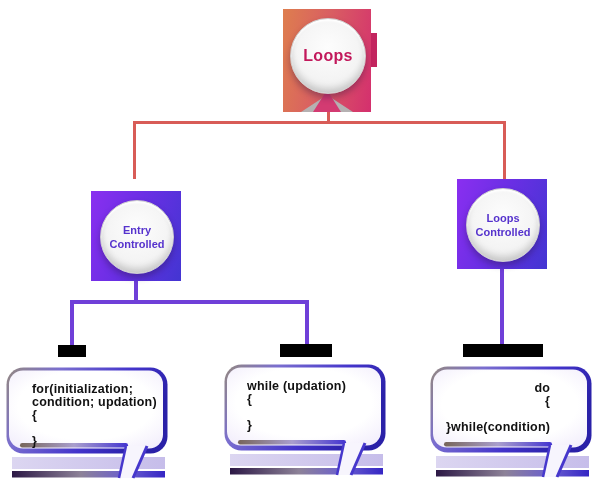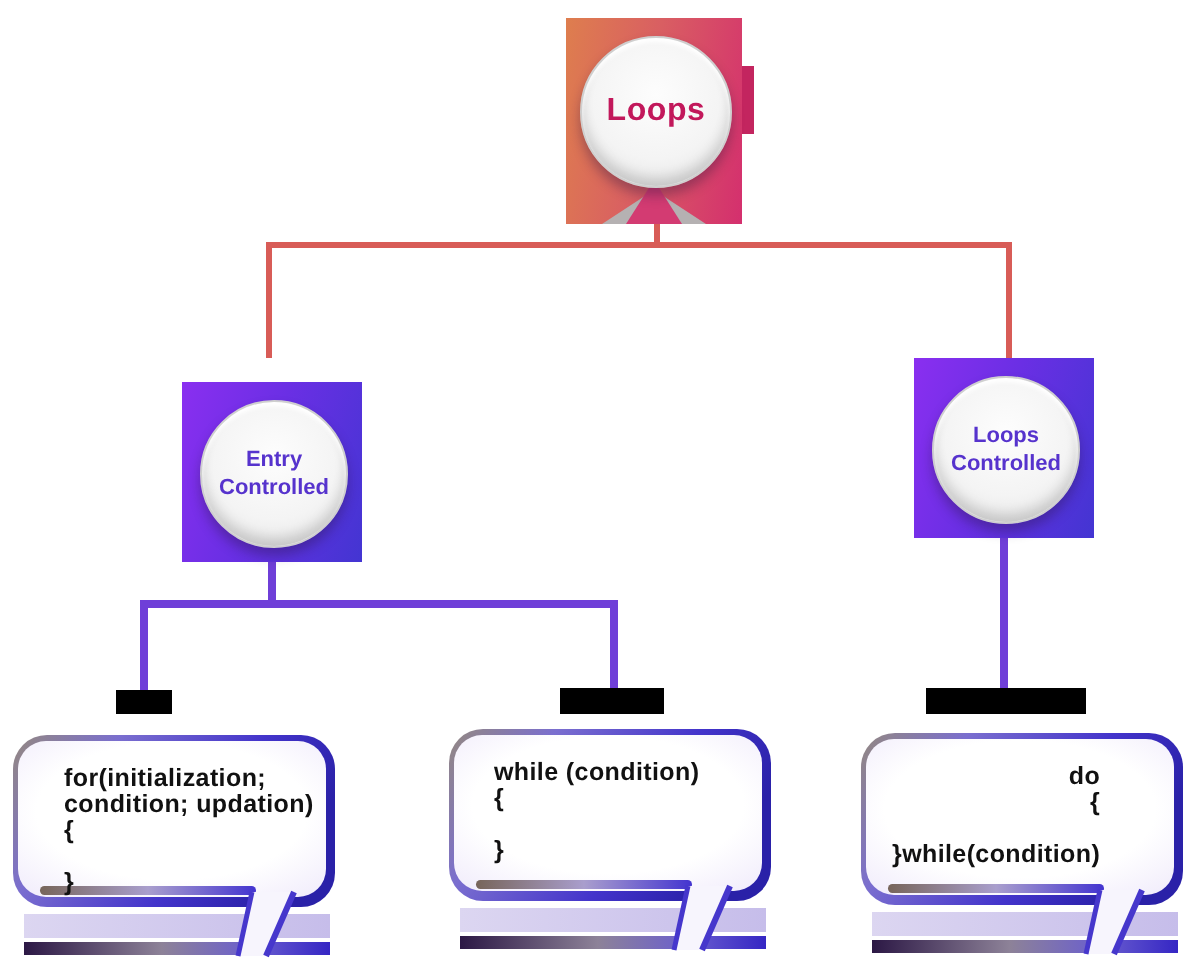--- a/index.html
+++ b/index.html
@@ -139,21 +139,21 @@
     <svg width="168" height="115" viewBox="0 0 168 115">
       <rect x="0.5" y="0.5" width="161" height="86" rx="17" fill="url(#gBorder)"></rect>
       <rect x="3" y="3.5" width="154" height="78" rx="14" fill="url(#gFill)"></rect>
       <rect x="14" y="76" width="108" height="4.5" rx="2.2" fill="url(#gStripe)"></rect>
       <rect x="6" y="90" width="153" height="12" fill="url(#gBand)"></rect>
       <rect x="6" y="104" width="153" height="6.5" fill="url(#gBar)"></rect>
       <polygon points="120,79 141,79 127,111 113,111" fill="#f7f5fd"></polygon>
       <path d="M120,79 L113,111" stroke="#4637cc" stroke-width="2.5" fill="none"></path>
       <path d="M141,79 L127,111" stroke="#4637cc" stroke-width="3" fill="none"></path>
     </svg>
-    <div class="code" style="left:23px;">while (condition)
+    <div class="code" style="left:23px;">while (updation)
 {
 
 }</div>
   </div>
 
   <div class="callout" style="left:430px;top:366px;text-align:right;">
     <svg width="168" height="115" viewBox="0 0 168 115">
       <rect x="0.5" y="0.5" width="161" height="86" rx="17" fill="url(#gBorder)"></rect>
       <rect x="3" y="3.5" width="154" height="78" rx="14" fill="url(#gFill)"></rect>
       <rect x="14" y="76" width="108" height="4.5" rx="2.2" fill="url(#gStripe)"></rect>

